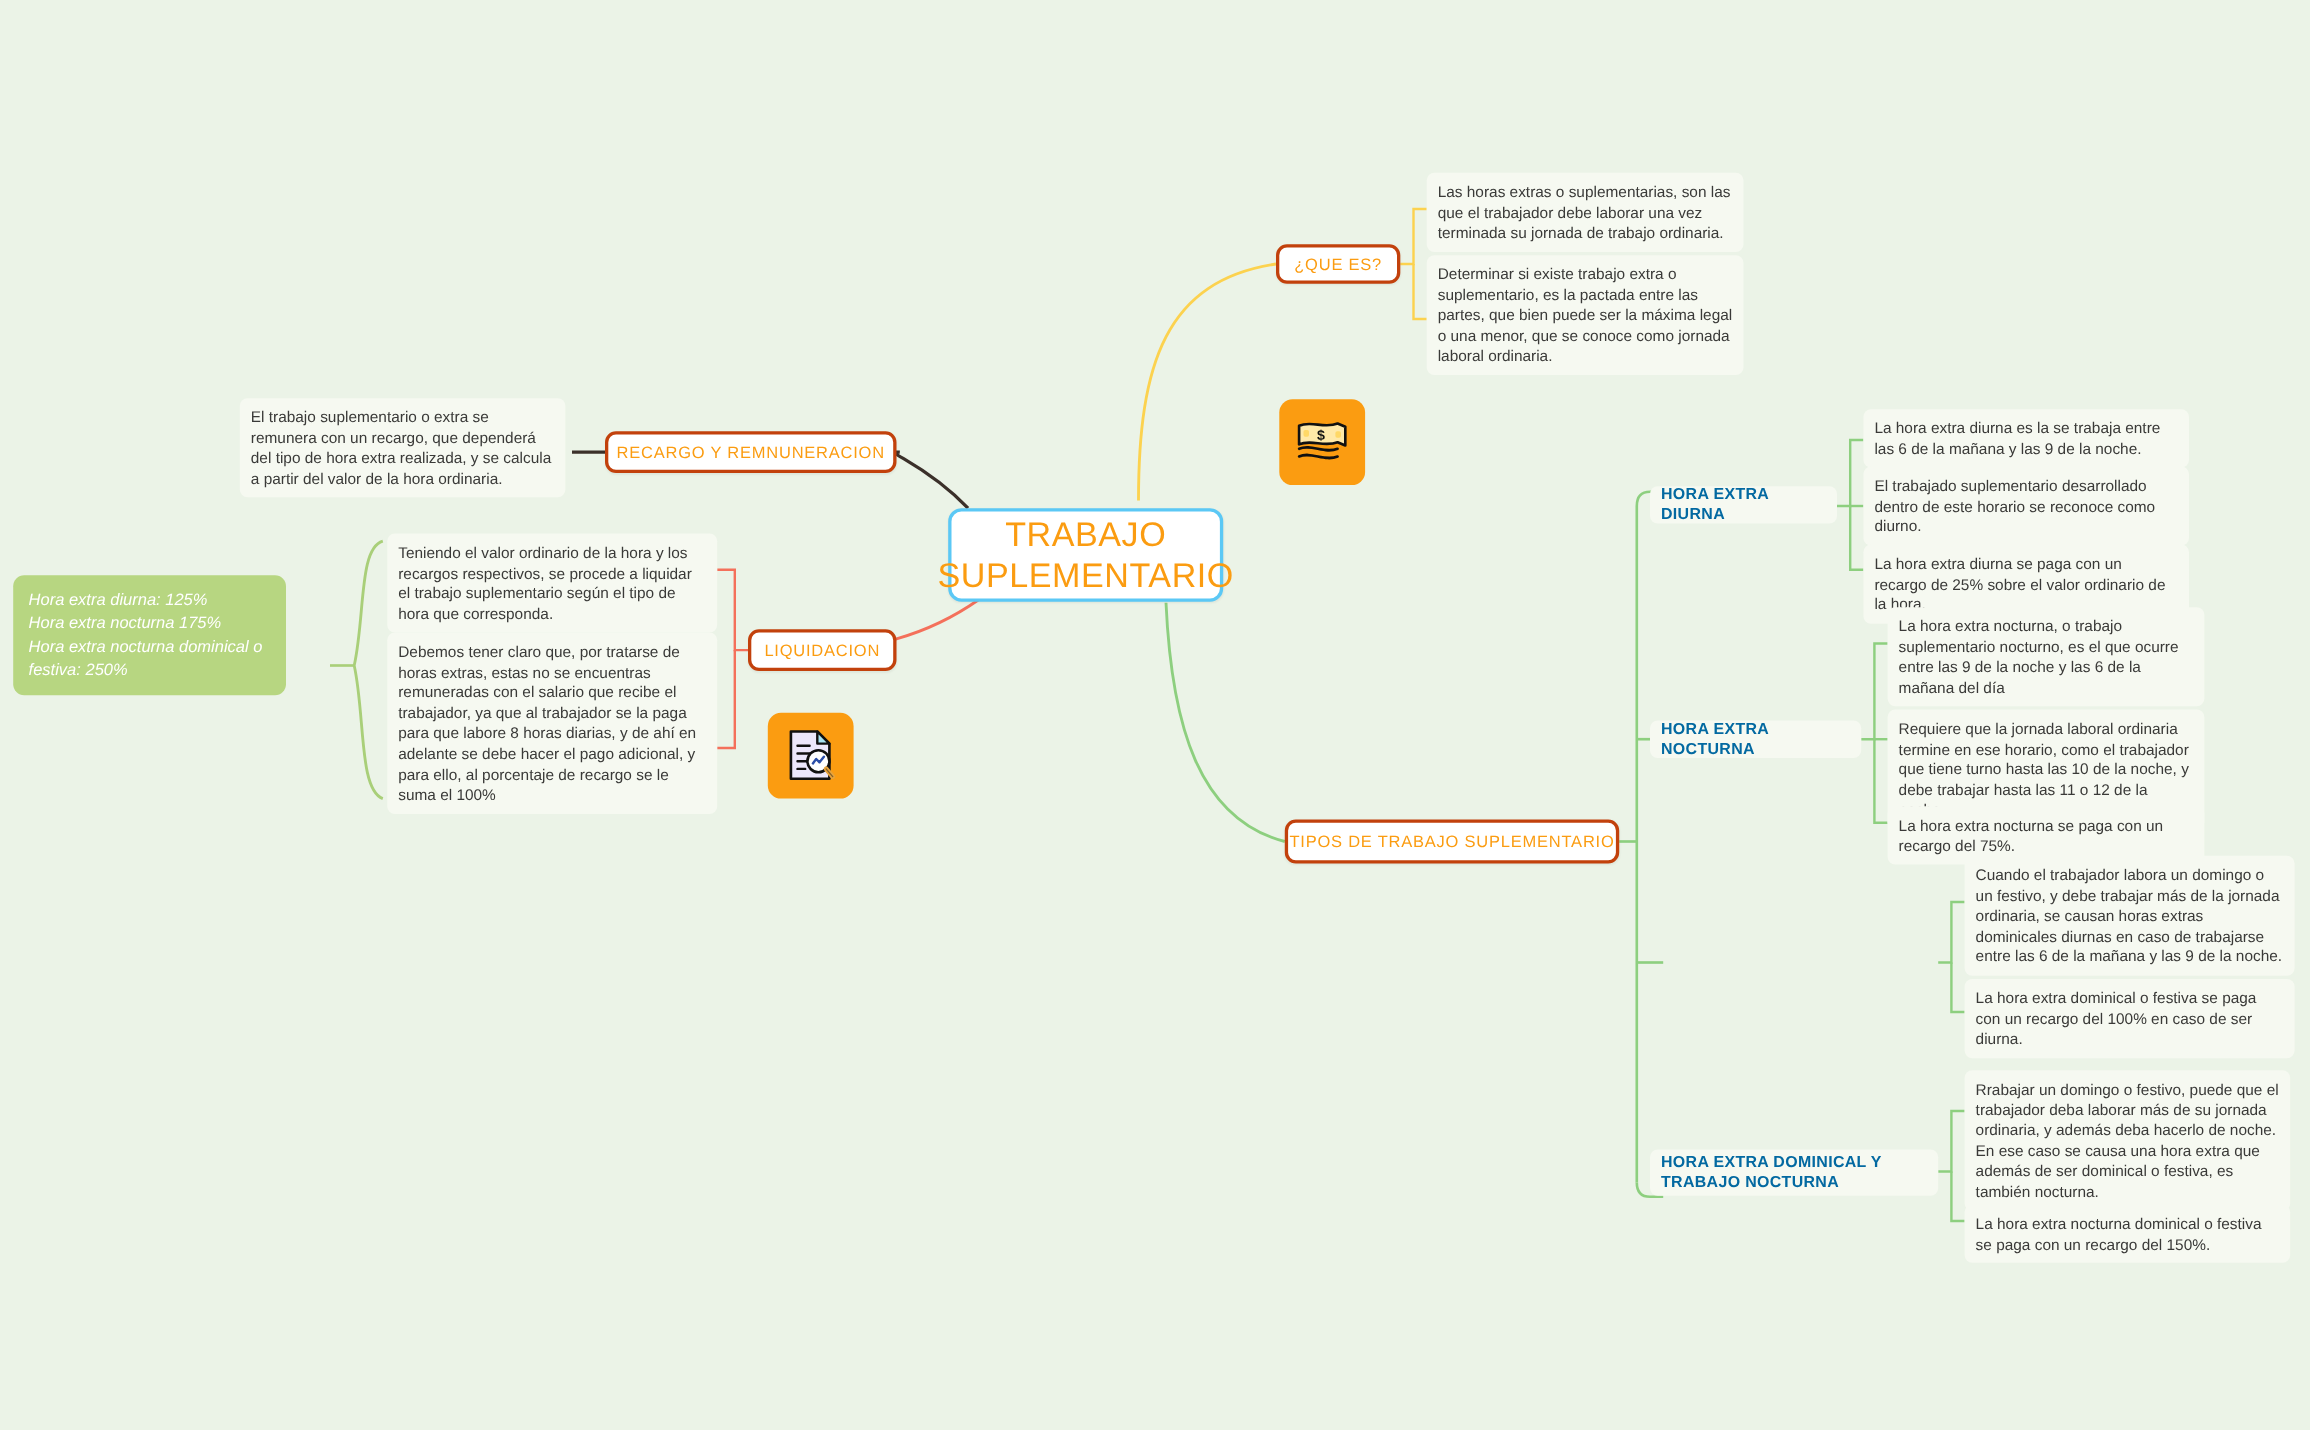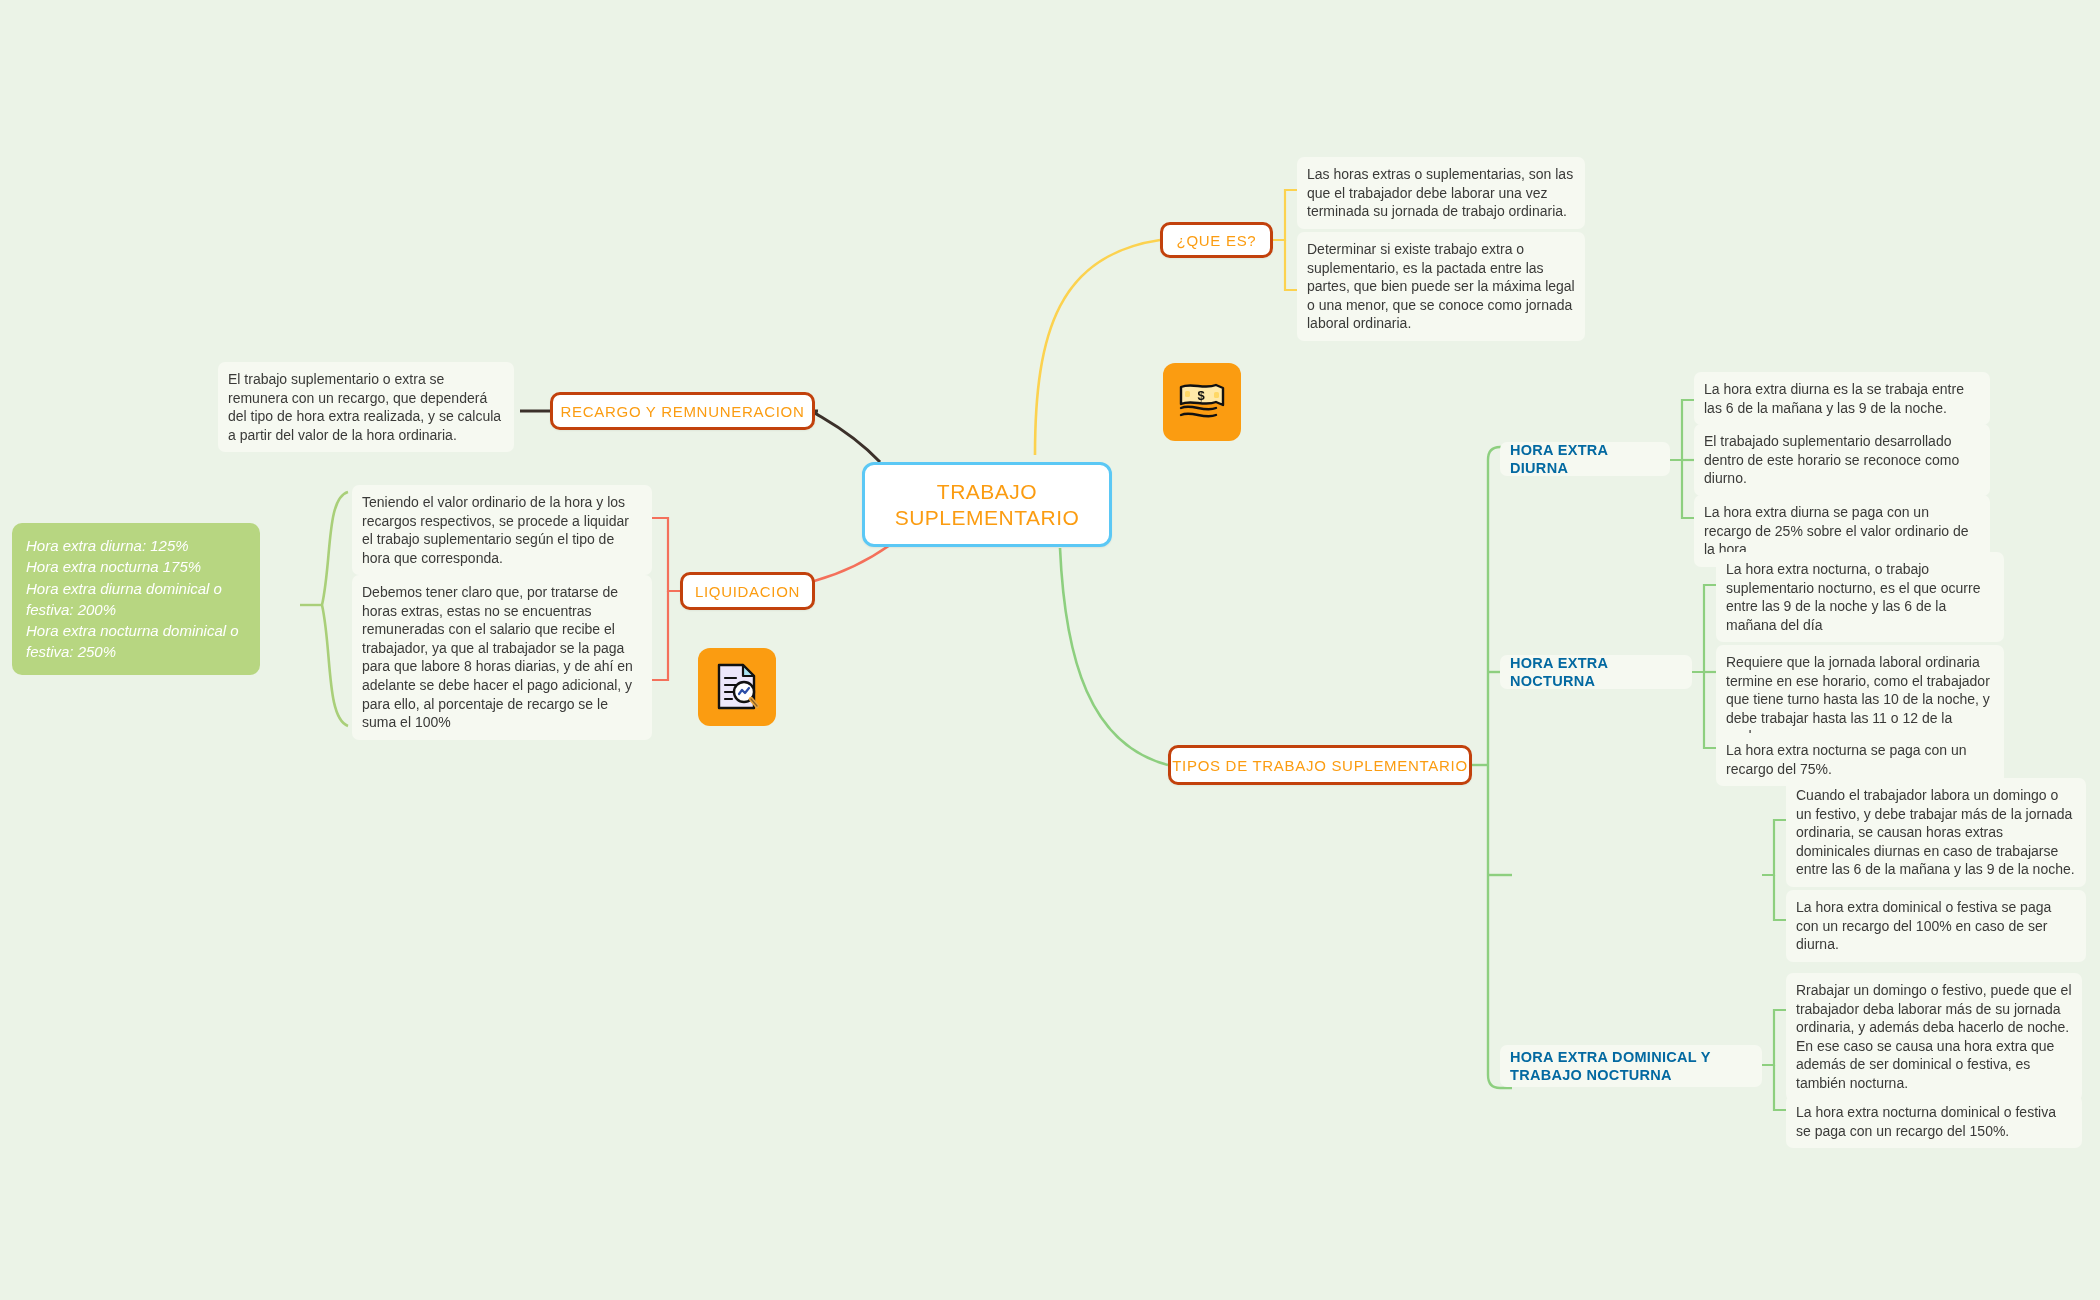--- a/index.html
+++ b/index.html
@@ -31,21 +31,21 @@
     position: absolute;
     box-sizing: border-box;
   }
 
   
   .root-node {
     background: #ffffff;
     border: 3px solid #5bc8f5;
     border-radius: 12px;
     color: #fb9c11;
-    font-size: 21px;
+    font-size: 31px;
     letter-spacing: 0.5px;
     line-height: 1.22;
     text-align: center;
     display: flex;
     align-items: center;
     justify-content: center;
     box-shadow: 0 1px 2px rgba(0,0,0,0.06);
   }
 
   
@@ -177,21 +177,20 @@
 
   <div class="node branch-node" style="left:680px; top:572px; width:135px; height:38px;">LIQUIDACION</div>
 
   <div class="node note-node" style="left:352px; top:485px; width:300px;">Teniendo el valor ordinario de la hora y los recargos respectivos, se procede a liquidar el trabajo suplementario según el tipo de hora que corresponda.</div>
 
   <div class="node note-node" style="left:352px; top:575px; width:300px;">Debemos tener claro que, por tratarse de horas extras, estas no se encuentras remuneradas con el salario que recibe el trabajador, ya que al trabajador se la paga para que labore 8 horas diarias, y de ahí en adelante se debe hacer el pago adicional, y para ello, al porcentaje de recargo se le suma el 100%</div>
 
   <div class="node green-node" style="left:12px; top:523px; width:248px;">
     <div>Hora extra diurna: 125%</div>
     <div>Hora extra nocturna 175%</div>
-    <div>Hora extra diurna dominical o festiva: 200%</div>
     <div>Hora extra nocturna dominical o festiva: 250%</div>
   </div>
 
   <div class="node branch-node" style="left:1168px; top:745px; width:304px; height:40px;">TIPOS DE TRABAJO SUPLEMENTARIO</div>
 
   <div class="node heading-node" style="left:1500px; top:442px; width:170px; height:34px;">HORA EXTRA DIURNA</div>
 
   <div class="node note-node" style="left:1694px; top:372px; width:296px;">La hora extra diurna es la se trabaja entre las 6 de la mañana y las 9 de la noche.</div>
   <div class="node note-node" style="left:1694px; top:424px; width:296px;">El trabajado suplementario desarrollado dentro de este horario se reconoce como diurno.</div>
   <div class="node note-node" style="left:1694px; top:495px; width:296px;">La hora extra diurna se paga con un recargo de 25% sobre el valor ordinario de la hora.</div>

